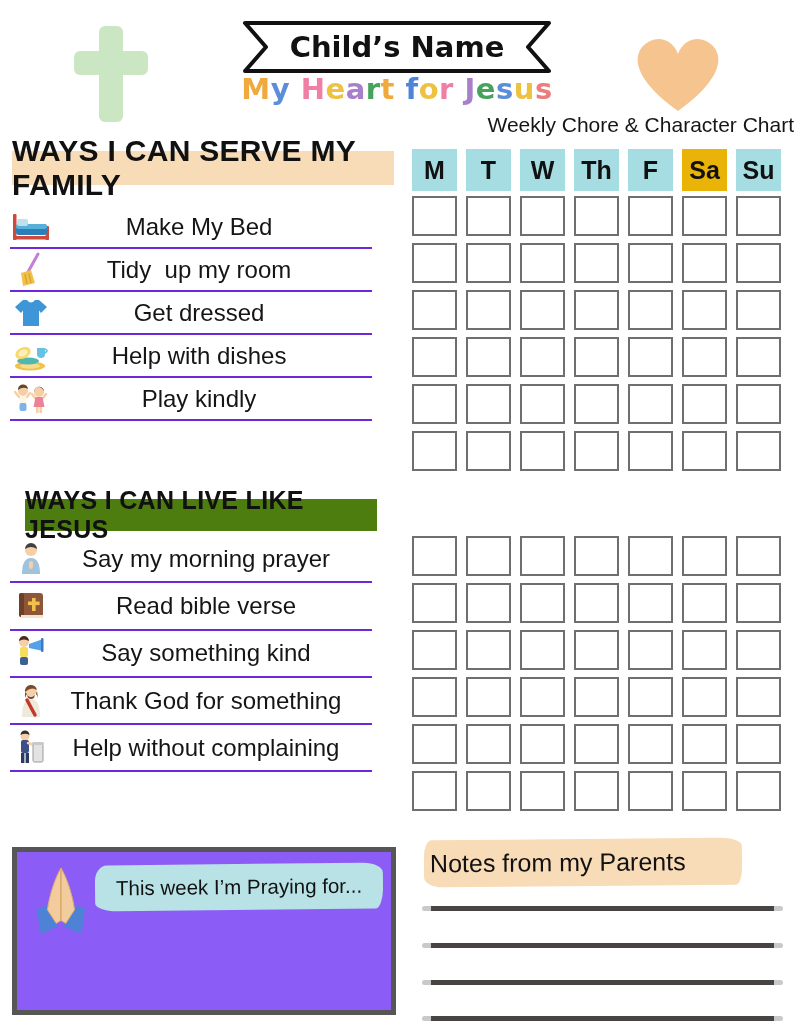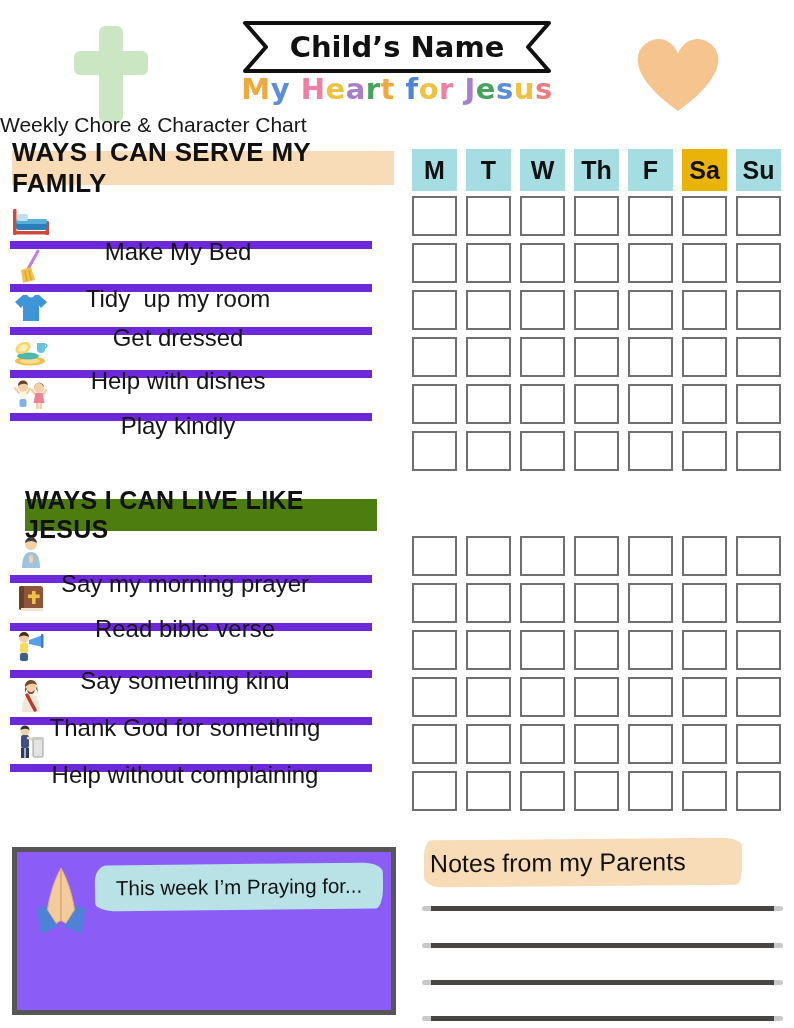--- a/index.html
+++ b/index.html
@@ -18,37 +18,37 @@
   .banner { position:absolute; left:242px; top:8px; width:310px; height:54px;
             display:flex; align-items:center; justify-content:center; }
   .banner svg { position:absolute; inset:0; width:100%; height:100%; }
   .banner-text { position:relative; font-family:"DejaVu Sans", sans-serif;
                  font-weight:bold; font-size:29px; color:#111; }
   
   .title { position:absolute; left:0; right:0; top:60px; text-align:center;
            font-family:"DejaVu Sans", sans-serif; font-weight:bold; font-size:29px;
            letter-spacing:0.5px; }
   .title span { white-space:pre; }
-  .subtitle { position:absolute; left:0; right:0; top:101px; text-align:left;
+  .subtitle { position:absolute; left:0; right:0; top:101px; text-align:right;
               font-size:21px; color:#161616; }
   
   .sec-header { position:absolute; display:flex; align-items:center; justify-content:center;
-                font-weight:700; font-size:26px; letter-spacing:0.3px; color:#111; }
+                font-weight:700; font-size:30px; letter-spacing:0.3px; color:#111; }
   .sec1 { left:12px; top:139px; width:382px; height:34px; }
   .sec2 { left:25px; top:487px; width:352px; height:32px; font-size:25px; }
   
   .day-row { position:absolute; left:412px; top:137px;
              display:grid; grid-template-columns:repeat(7,45px); column-gap:9px; }
   .day-cell { height:42px; display:flex; align-items:center; justify-content:center;
               font-weight:700; font-size:25px; color:#111; }
   
   .rows { position:absolute; left:10px; width:362px; }
   .rows1 { top:194px; }
   .rows2 { top:524px; }
-  .row { display:flex; border-bottom:8px solid #6d28d9;flex-direction:column; }
+  .row { display:flex; align-items:center; border-bottom:2px solid #6d28d9; }
   .rows1 .row { height:43px; }
   .rows2 .row { height:47.3px; }
   .row .icon { width:42px; display:flex; justify-content:center; align-items:center; flex:none; }
   .row .label { flex:1; text-align:center; margin-right:26px; font-size:24px;
                 color:#151515; white-space:pre; }
   .rows2 .row .label { margin-right:12px; }
   
   .check-grid { position:absolute; left:412px;
                 display:grid; grid-template-columns:repeat(7,45px);
                 column-gap:9px; row-gap:7px; }

